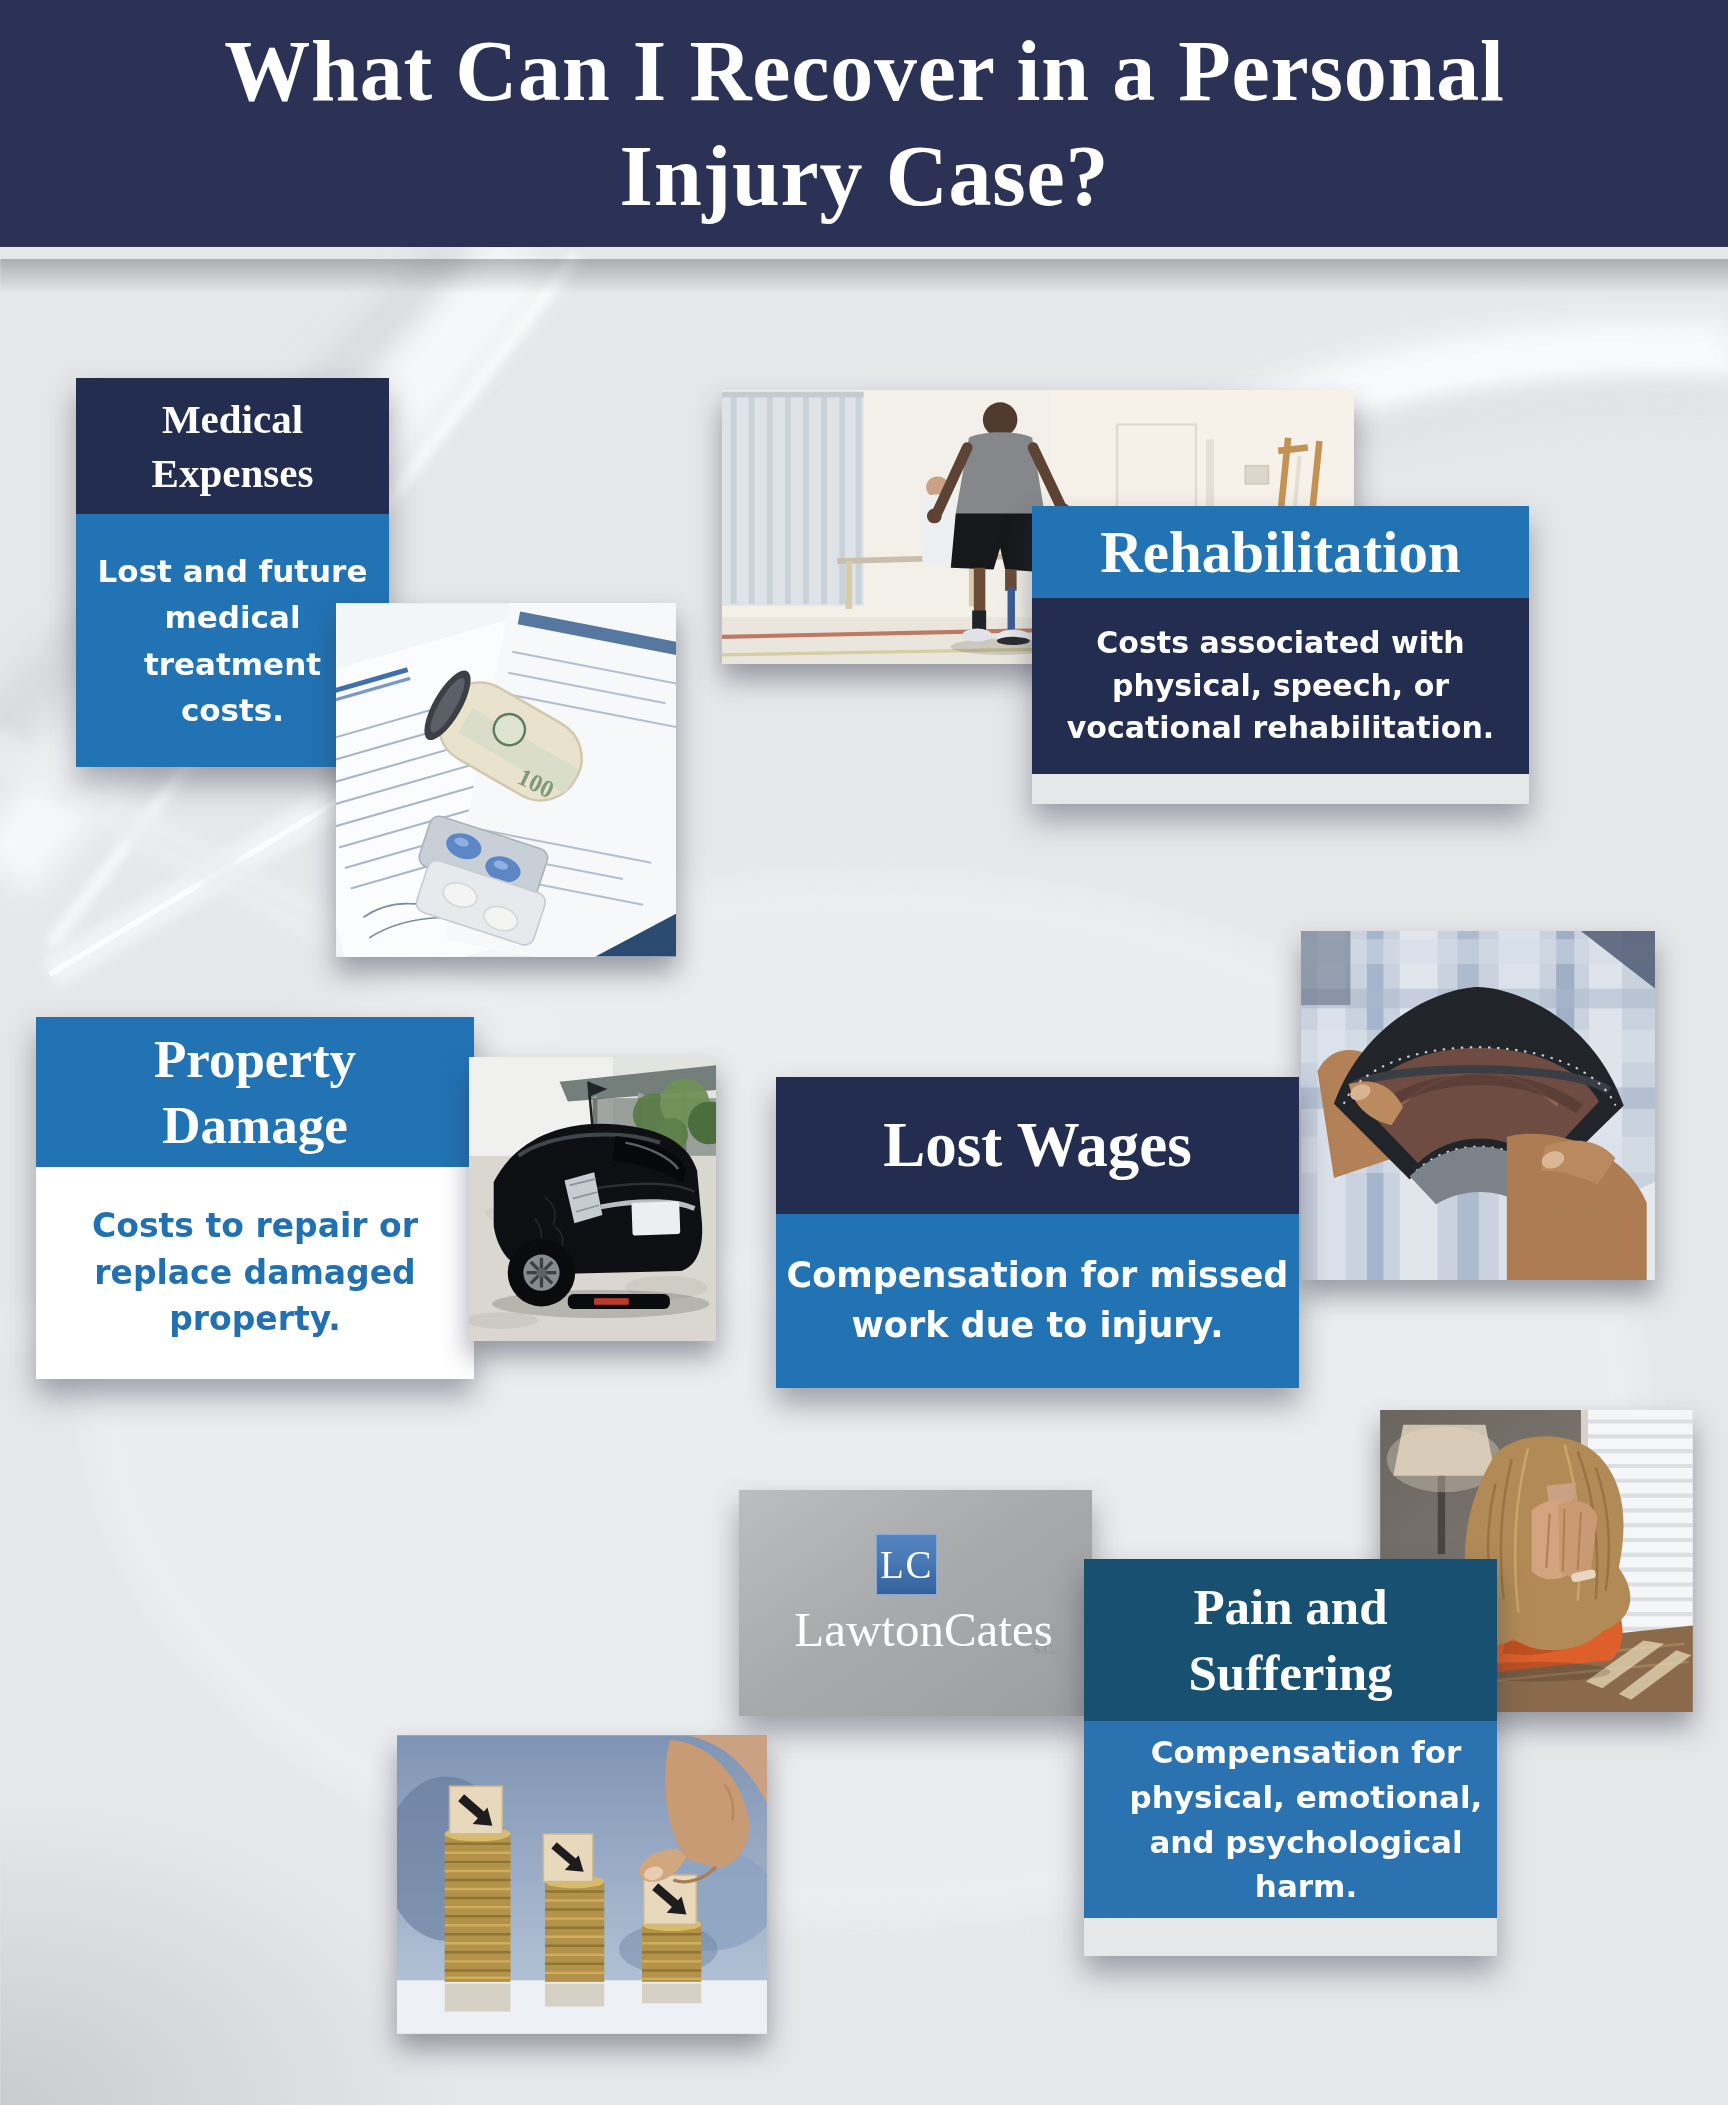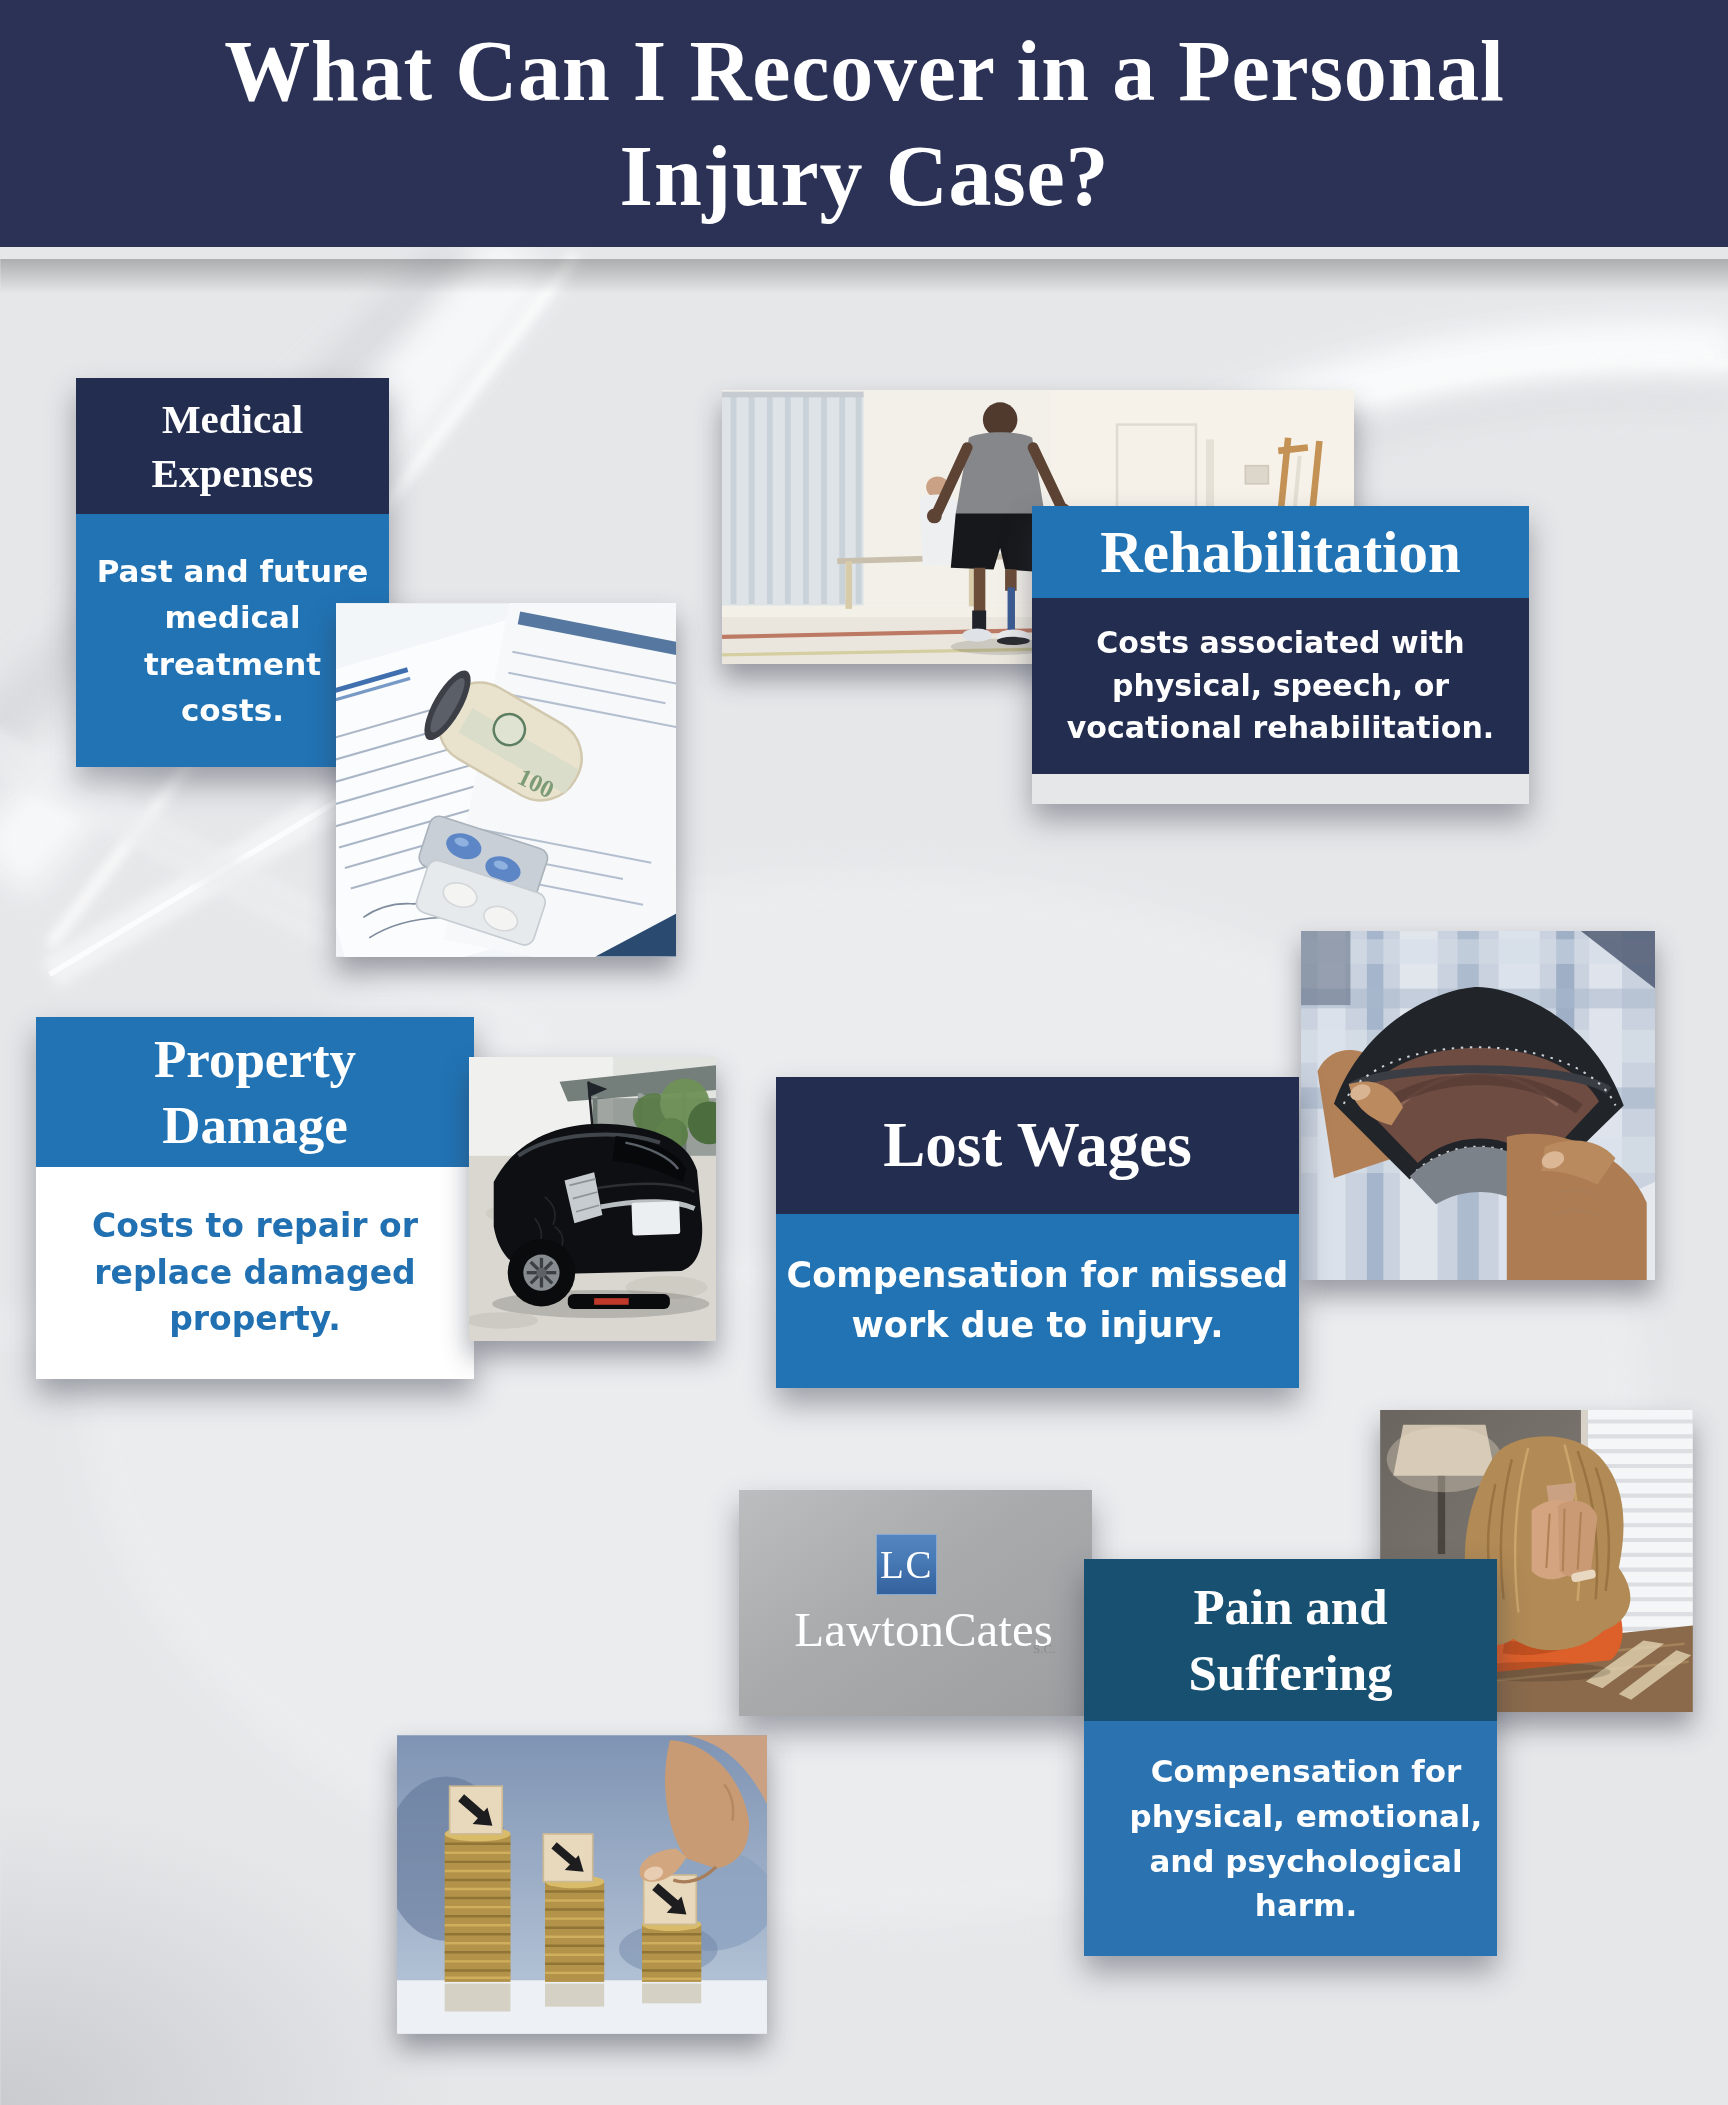--- a/index.html
+++ b/index.html
@@ -53,21 +53,21 @@
           color:#8b8c8e;font-size:13px;}
   
   .p-coins{left:397px;top:1735px;width:370px;height:299px;z-index:9;}
   .c-reduced{left:141px;top:1442px;width:419px;height:357px;z-index:10;}
   .c-reduced .card-head{height:178px;background:#2173b4;font-size:51px;line-height:1.3;}
   .c-reduced .card-body{height:179px;background:#1d5b80;font-size:33px;line-height:1.4;}
   
   .p-woman{left:1380px;top:1410px;width:313px;height:302px;z-index:9;}
   .c-pain{left:1084px;top:1559px;width:413px;height:397px;z-index:12;}
   .c-pain .card-head{height:162px;background:#175070;font-size:51px;line-height:1.3;}
-  .c-pain .card-body{height:235px;background:#2a72b0;font-size:31px;line-height:1.45;padding-left:31px;}
+  .c-pain .card-body{height:197px;background:#2a72b0;font-size:31px;line-height:1.45;padding-left:31px;}
   .bg-decor{position:absolute;left:0;top:0;z-index:1;}
 </style>
 </head>
 <body>
 
 <div id="canvas">
 
   <svg class="bg-decor" width="1729" height="2105" viewBox="0 0 2102 2560">
     <defs>
       <filter id="b18" x="-30%" y="-30%" width="160%" height="160%">
@@ -162,21 +162,21 @@
       <line x1="96" y1="50" x2="96" y2="58" stroke="#e53935" stroke-width="8" opacity="0"></line>
     </svg>
   </div>
 
   <div class="card c-medical">
     <div class="card-head">
       <div>Medical</div>
       <div>Expenses</div>
     </div>
     <div class="card-body">
-      <div>Past and future</div>
+      <div>Lost and future</div>
       <div>medical</div>
       <div>treatment</div>
       <div>costs.</div>
     </div>
   </div>
 
   <div class="photo p-medical" aria-label="Rolled hundred dollar bill with pill blister packs lying on medical bills">
     <svg width="340" height="354" viewBox="0 0 414 430">
       <rect width="414" height="430" fill="#f3f6f9"></rect>
       <g transform="rotate(-16 200 220)">

